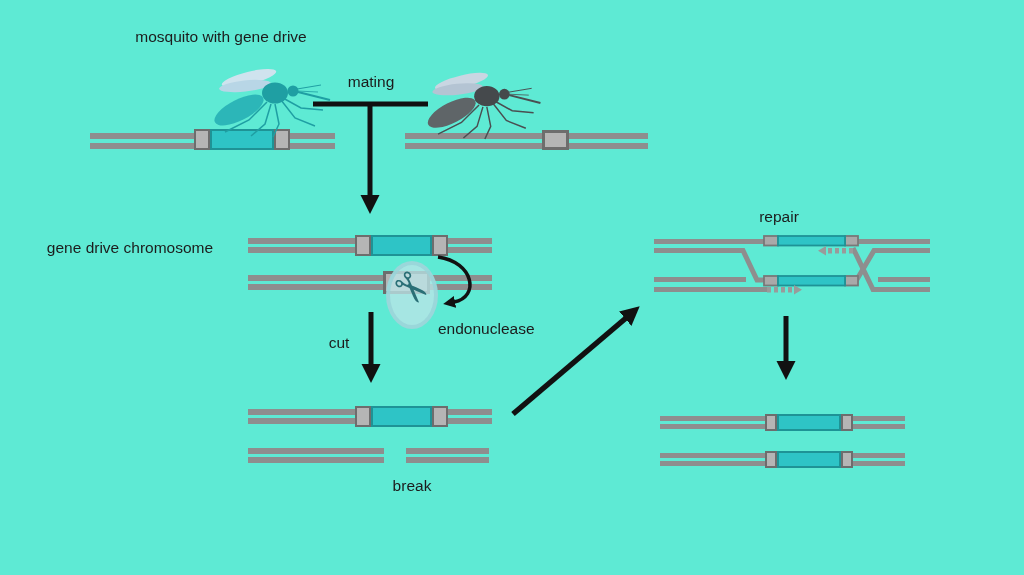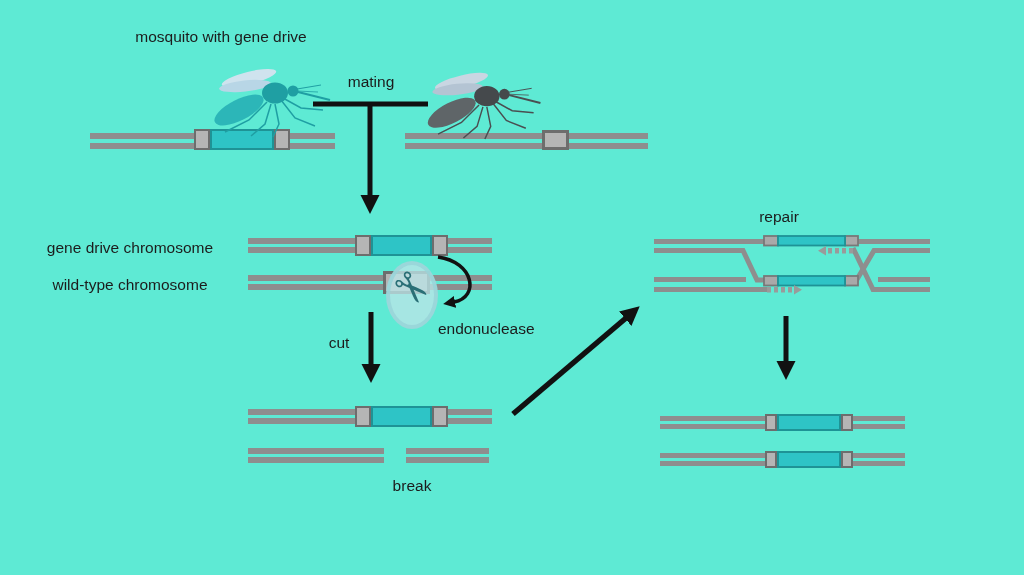--- a/index.html
+++ b/index.html
@@ -87,21 +87,20 @@
     </div>
   </div>
 
   <div class="chrom" style="left:405px;top:133px;width:243px;height:16px;">
     <div class="s top"></div>
     <div class="s bot"></div>
     <div class="target" style="left:137px;top:-3px;width:27px;height:20px;"></div>
   </div>
 
   <div class="lbl right" style="left:28px;top:239px;width:204px;">gene drive chromosome</div>
-  <div class="lbl right" style="left:28px;top:276px;width:204px;">wild-type chromosome</div>
 
   <div class="chrom" style="left:248px;top:238px;width:244px;height:15px;">
     <div class="s top"></div>
     <div class="s bot"></div>
     <div class="cassette" style="left:107px;top:-3px;width:93px;height:21px;">
       <div class="flank" style="width:16px;"></div>
       <div class="ins"></div>
       <div class="flank" style="width:16px;"></div>
     </div>
   </div>

